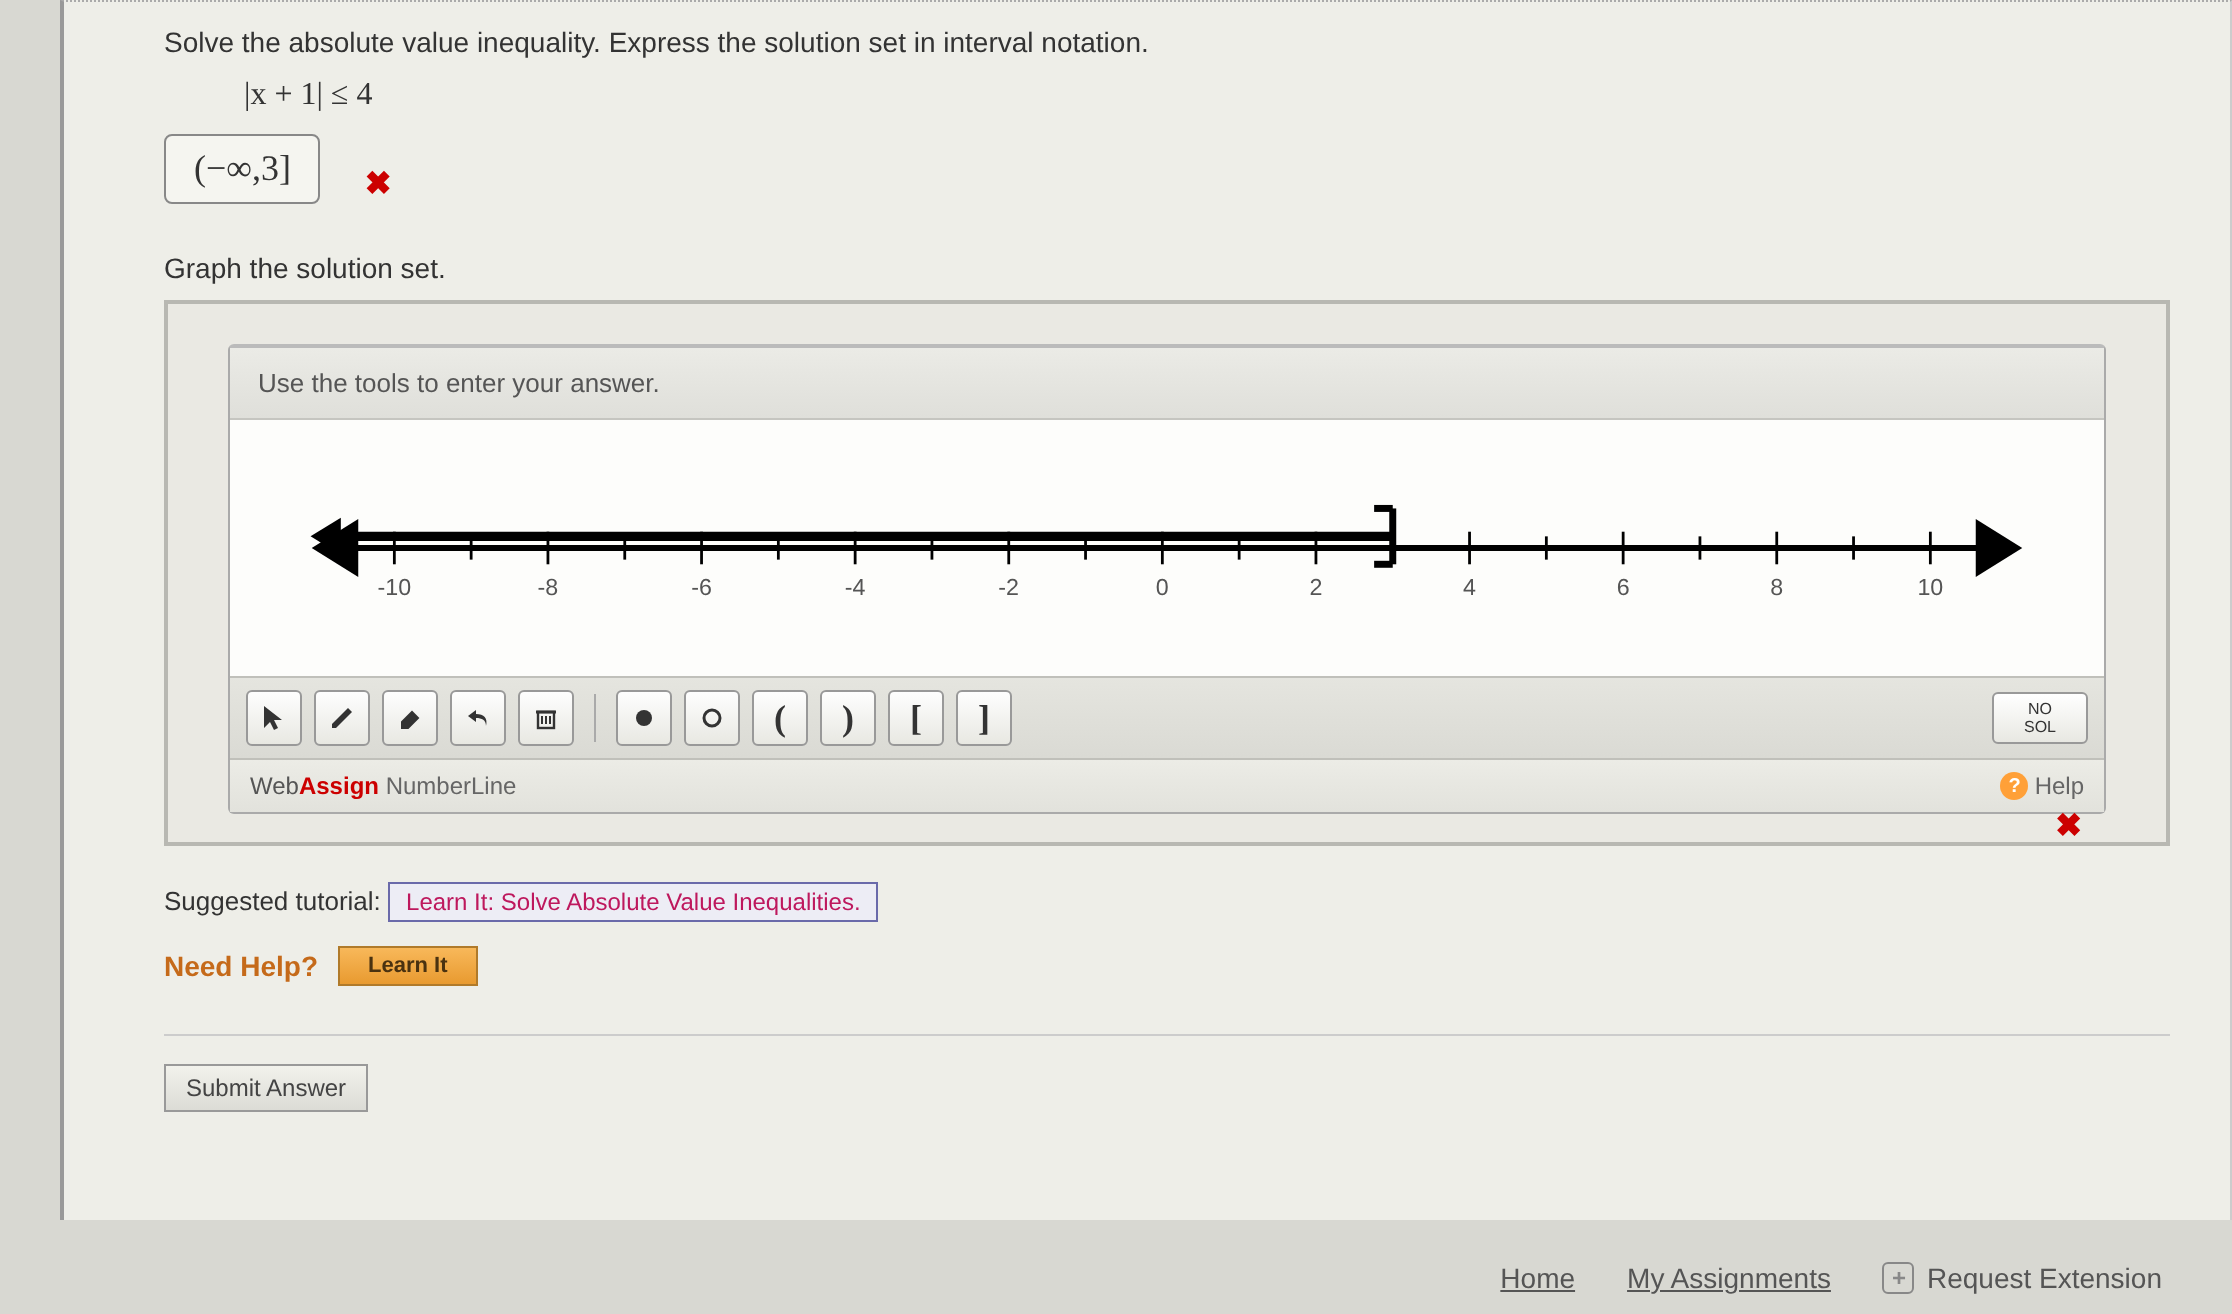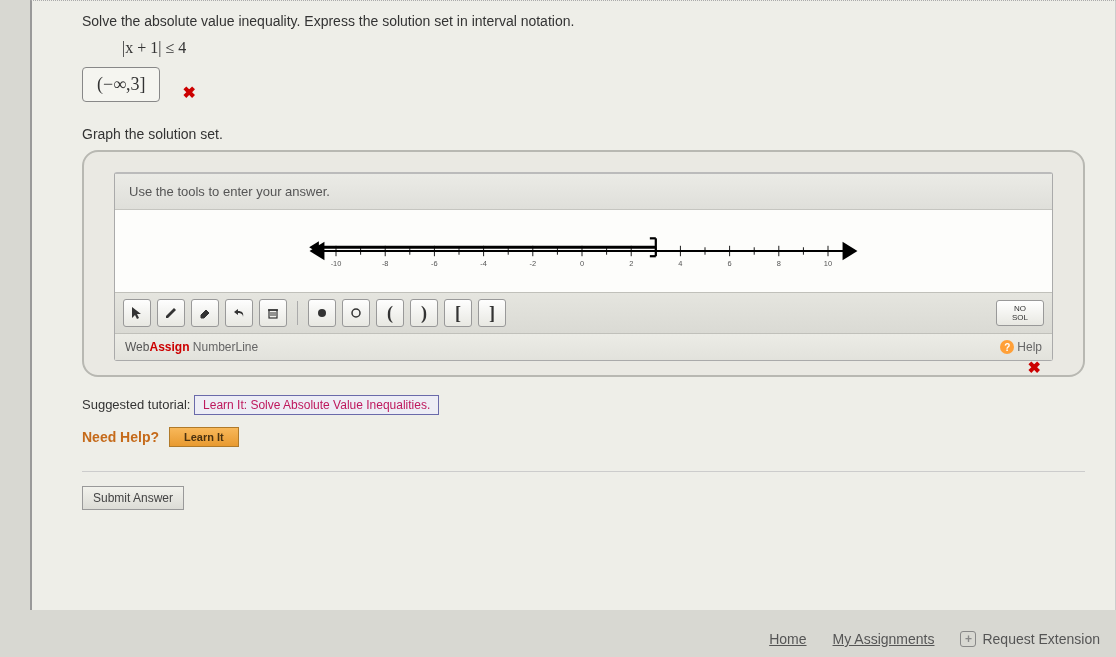--- a/index.html
+++ b/index.html
@@ -40,38 +40,38 @@
     font-size: 16px;
     margin-left: 18px;
     vertical-align: bottom;
   }
   .sub-question { margin-top: 24px; margin-bottom: 8px; }
 
   .graph-outer {
     border: 2px solid #b8b8b2;
     background: #eae9e3;
     padding: 20px 30px 14px 30px;
-    border-radius: 16px;
+    border-radius: 0;
     position: relative;
   }
   .graph-inner {
     border: 1px solid #aaa;
     border-top: 2px solid #bbb;
     background: linear-gradient(#f0f0ea,#e8e8e2);
     border-radius: 3px;
   }
   .graph-header {
     padding: 10px 14px;
     border-bottom: 1px solid #c5c5c0;
     color: #555;
     font-size: 13px;
     background: linear-gradient(#ebebe6,#dfdfda);
   }
   .numberline-area {
-    height: 82px;
+    height: 128px;
     background: #fdfdfb;
     position: relative;
     overflow: hidden;
   }
   .nl-svg { width: 100%; height: 100%; }
   .toolbar {
     display: flex;
     align-items: center;
     gap: 6px;
     padding: 6px 8px;
@@ -127,21 +127,21 @@
     background: linear-gradient(#f8b85a,#e89a30);
     color:#4a3210; padding:3px 14px; font-size:11px; font-weight:bold; cursor:pointer;
   }
   .hr { border:0; border-top:1px solid #ccc; margin:24px 0 14px 0; }
   .submit-btn {
     border:1px solid #999;
     background: linear-gradient(#f2f2ec,#dcdcd6);
     padding:4px 10px; font-size:12px; color:#444; cursor:pointer;
   }
   .footer {
-    position:absolute; bottom:10px; right:16px;
+    position:absolute; bottom:10px; right:35px;
     display:flex; align-items:center; gap:26px;
     font-size:14px; color:#555;
   }
   .footer a { color:#555; text-decoration:underline; cursor:pointer; }
   .req-ext { display:flex; align-items:center; gap:6px; cursor:pointer; color:#555;}
   .req-ext .plus-icon {
     width:16px;height:16px;border:1.5px solid #888;border-radius:3px;
     display:flex;align-items:center;justify-content:center;font-size:12px;font-weight:bold;color:#888;
   }
 </style>

